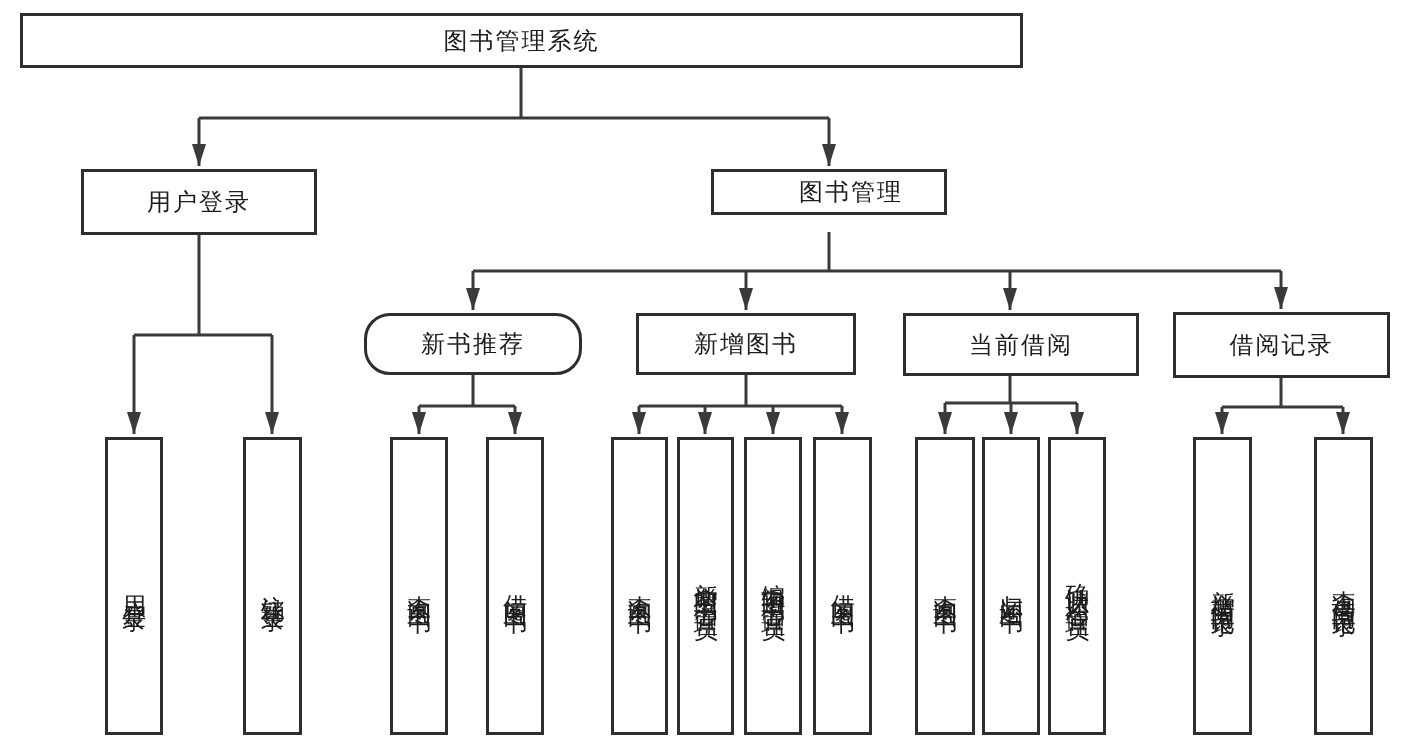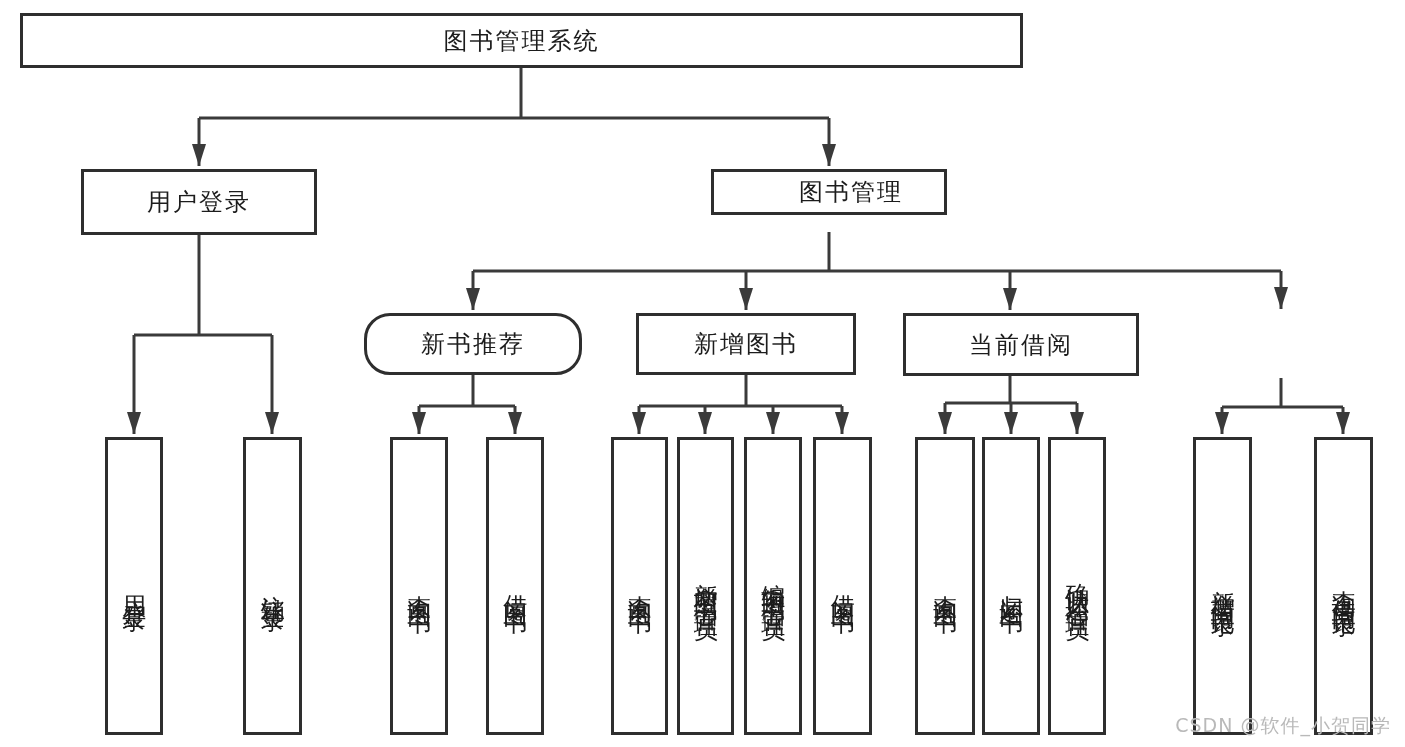--- a/index.html
+++ b/index.html
@@ -102,20 +102,23 @@
 
   <div class="node" style="left:364px; top:313px; width:218px; height:62px;border-radius:26px;">
     <span>新书推荐</span>
   </div>
   <div class="node" style="left:636px; top:313px; width:220px; height:62px;">
     <span>新增图书</span>
   </div>
   <div class="node" style="left:903px; top:313px; width:236px; height:63px;">
     <span>当前借阅</span>
   </div>
+  <div class="node" style="left:1173px; top:312px; width:217px; height:66px;">
+    <span>借阅记录</span>
+  </div>
 
   <div class="node leaf" style="left:105px; top:437px; width:58px; height:298px;">
     <span class="v-label">用户登录</span>
   </div>
   <div class="node leaf" style="left:243px; top:437px; width:59px; height:298px;">
     <span class="v-label">注销登录</span>
   </div>
 
   <div class="node leaf" style="left:390px; top:437px; width:58px; height:298px;">
     <span class="v-label">查询图书</span>
@@ -147,15 +150,14 @@
     <span class="v-label">确认归还（管理员）</span>
   </div>
 
   <div class="node leaf" style="left:1193px; top:437px; width:59px; height:298px;">
     <span class="v-label">新增借阅记录</span>
   </div>
   <div class="node leaf" style="left:1314px; top:437px; width:59px; height:298px;">
     <span class="v-label">查询借阅记录</span>
   </div>
 
-  <div id="watermark">CSDN @软件_小贺同学</div>
 
 </div>
 
 </body></html>

